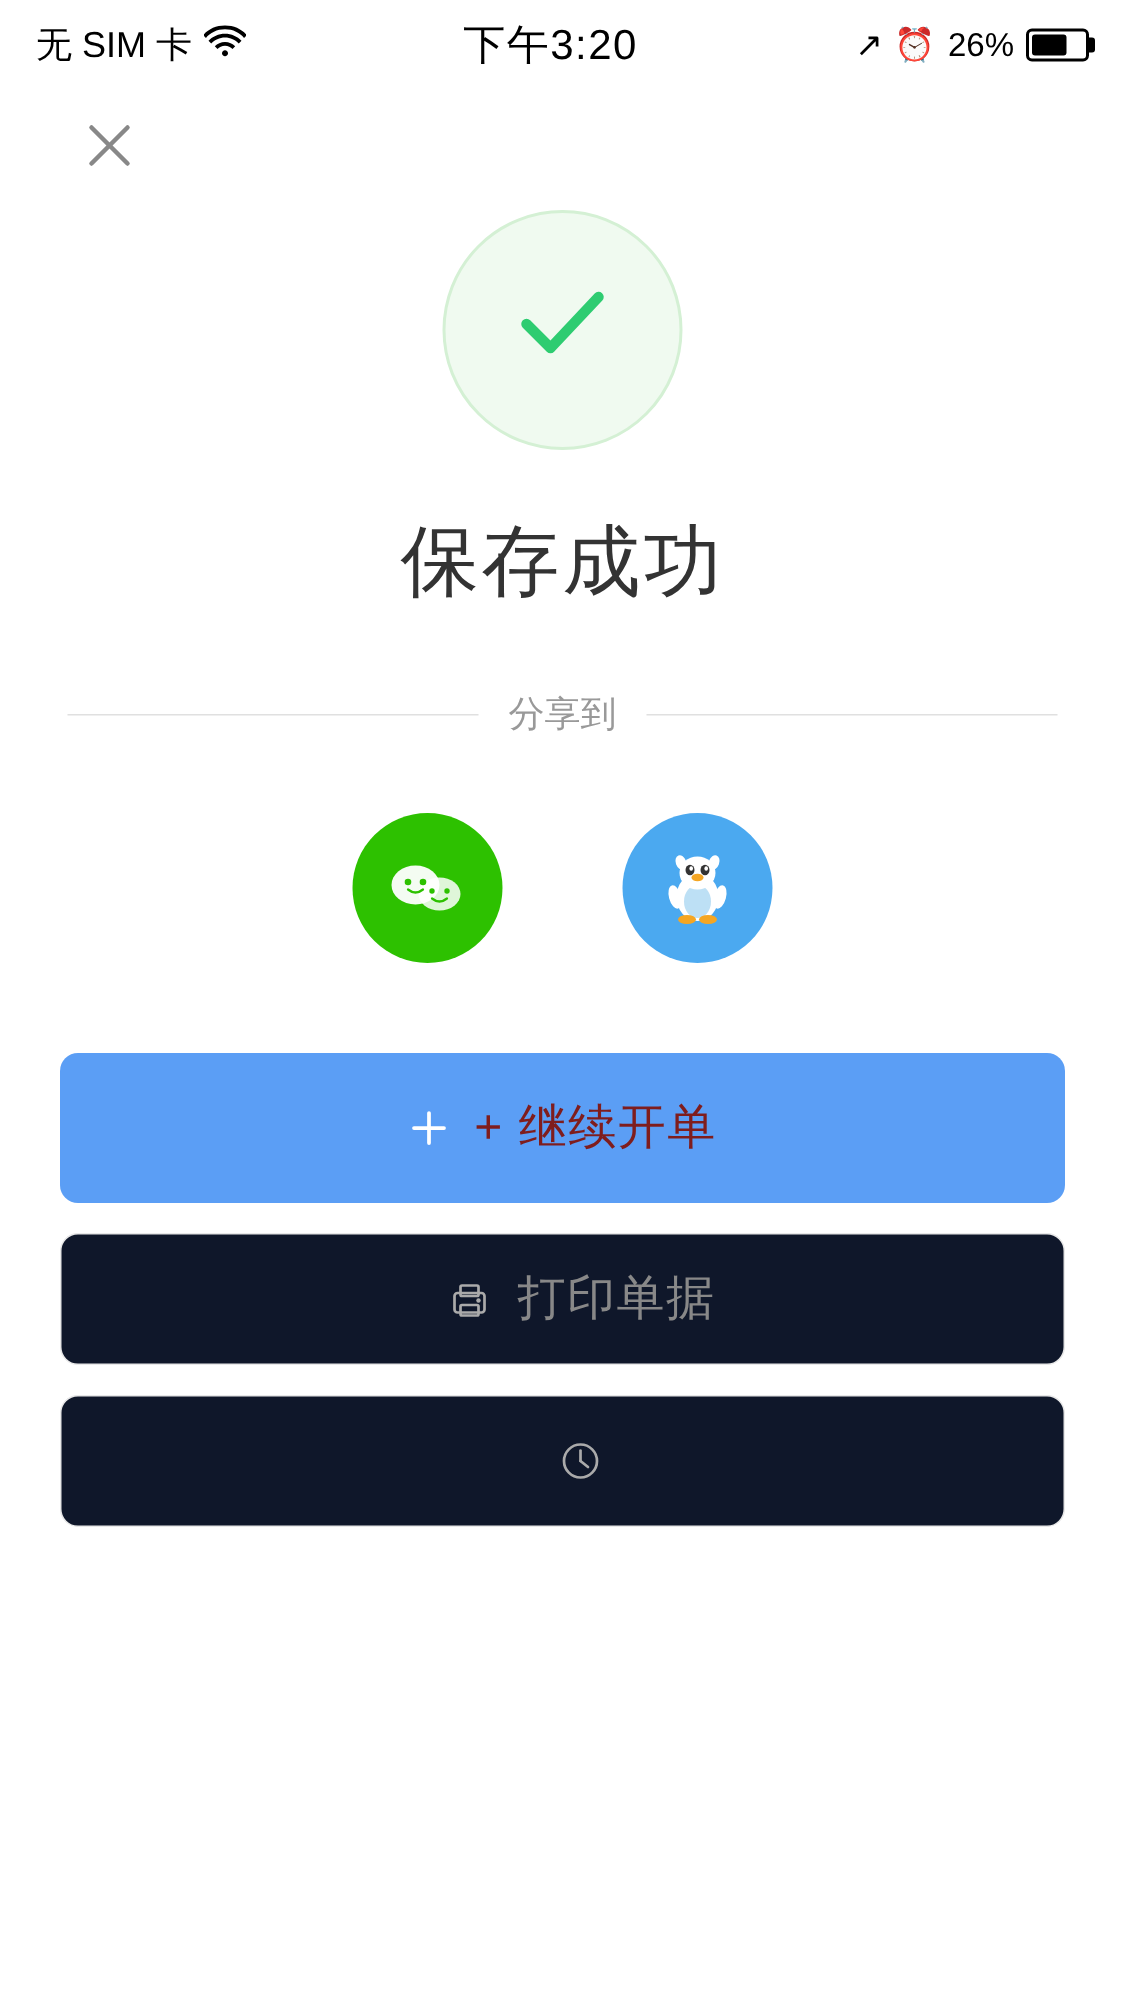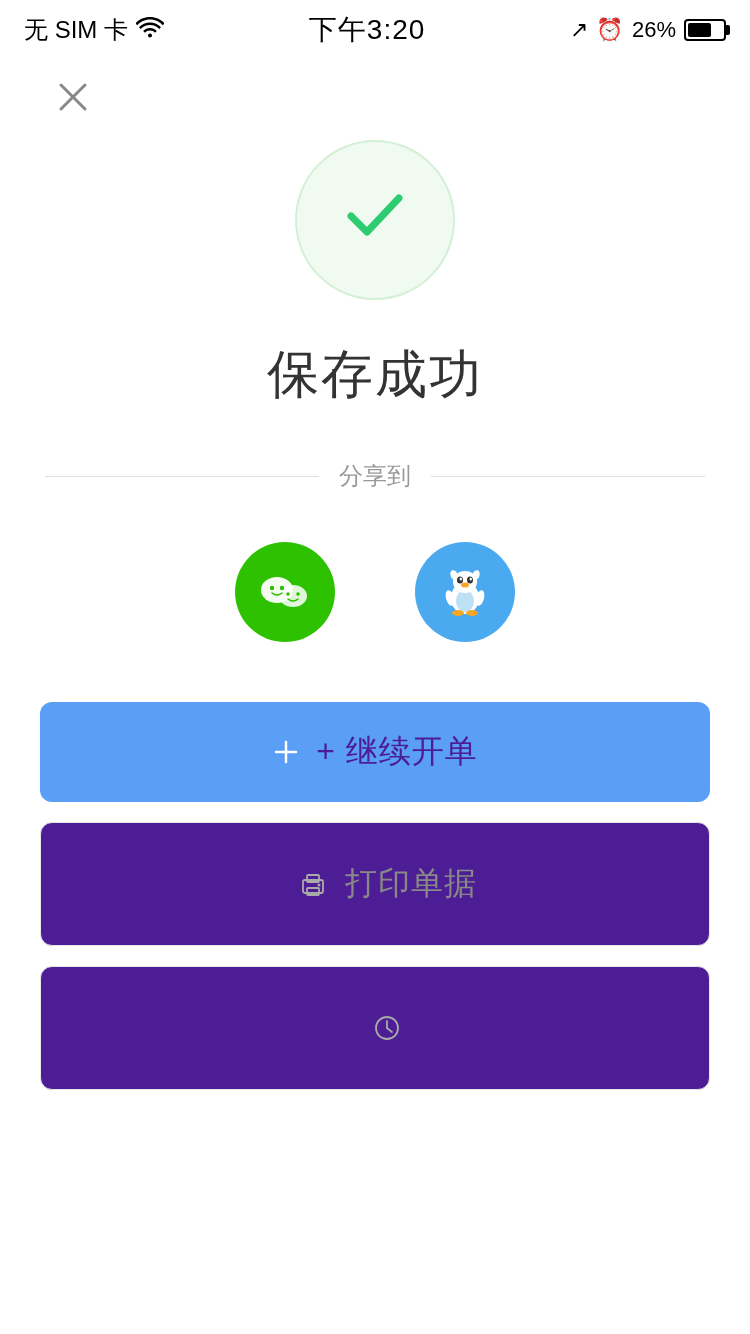--- a/index.html
+++ b/index.html
@@ -213,29 +213,29 @@
       height: 100px;
       background: #5b9ef5;
       border: none;
       border-radius: 12px;
       display: flex;
       align-items: center;
       justify-content: center;
       gap: 16px;
       cursor: pointer;
       font-size: 32px;
-      color: #4c1d95;
+      color: #7f1d1d;
       font-weight: 400;
       letter-spacing: 1px;
     }
 
     .btn-secondary {
       width: 100%;
-      height: 124px;
-      background: #4c1d95;
+      height: 88px;
+      background: #0f172a;
       border: 1px solid #e8e8e8;
       border-radius: 12px;
       display: flex;
       align-items: center;
       justify-content: center;
       gap: 16px;
       cursor: pointer;
       font-size: 32px;
       color: #888888;
       font-weight: 400;

